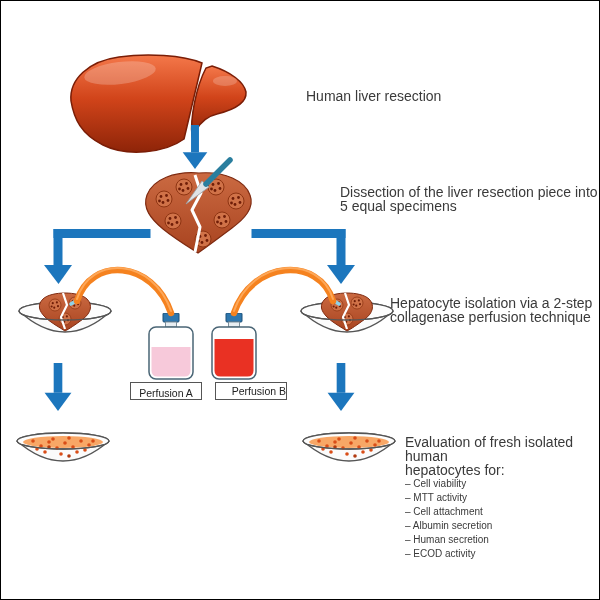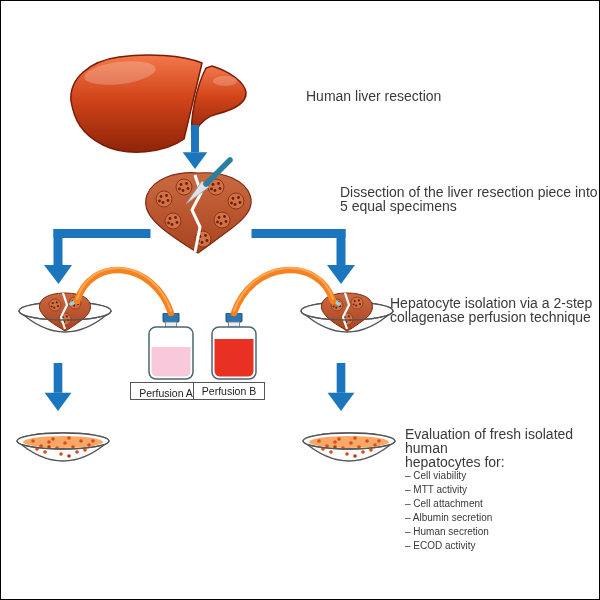--- a/index.html
+++ b/index.html
@@ -141,21 +141,21 @@
     <line x1="278" y1="50" x2="270" y2="45" stroke="#8fd3ea" stroke-width="3.5" stroke-linecap="round"></line>
     <path class="tube" d="M16,47 C30,2 92,6 110,59"></path>
     <path class="tube-hi" d="M16,45 C30,0 92,4 110,57"></path>
     <path class="tube" d="M272,47 C258,2 191,6 173,59"></path>
     <path class="tube-hi" d="M272,45 C258,0 191,4 173,57"></path>
   </svg>
 
   <div class="perfusion-label" style="left:129px;top:381px;align-items:flex-end;">
     <span>Perfusion A</span>
   </div>
-  <div class="perfusion-label" style="left:192px;top:381px;">
+  <div class="perfusion-label" style="left:214px;top:381px;justify-content:flex-end;">
     <span>Perfusion B</span>
   </div>
 
   <svg class="abs" style="left:42px;top:362px;" width="30" height="48" viewBox="0 0 30 50">
     <use href="#down-arrow-shape"></use>
   </svg>
   <svg class="abs" style="left:325px;top:362px;" width="30" height="48" viewBox="0 0 30 50">
     <use href="#down-arrow-shape"></use>
   </svg>
 
@@ -215,21 +215,21 @@
 
   <div class="lbl" style="left:305px;top:88px;">Human liver resection</div>
 
   <div class="lbl" style="left:339px;top:184px;">Dissection of the liver resection piece into
 5 equal specimens</div>
 
   <div class="lbl" style="left:389px;top:295px;">Hepatocyte isolation via a 2-step
 collagenase perfusion technique</div>
 
   <div class="abs" style="left:404px;top:426px;">
-    <div class="lbl" style="position:static;">Evaluation of fresh isolated human
+    <div class="lbl" style="position:static;margin-top:8px;">Evaluation of fresh isolated human
 hepatocytes for:</div>
     <div class="eval-item">– Cell viability</div>
     <div class="eval-item">– MTT activity</div>
     <div class="eval-item">– Cell attachment</div>
     <div class="eval-item">– Albumin secretion</div>
     <div class="eval-item">– Human secretion</div>
     <div class="eval-item">– ECOD activity</div>
   </div>
 
 </div>

